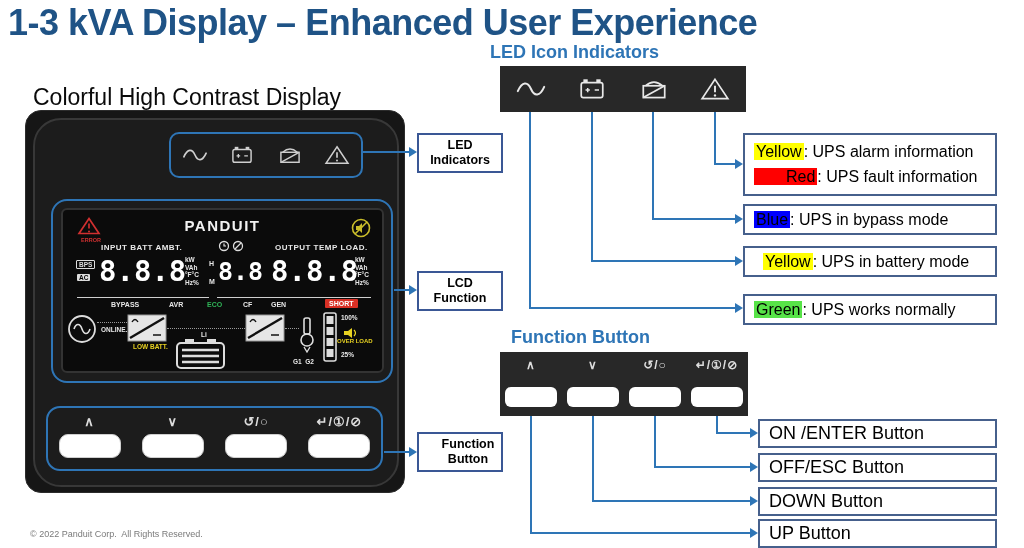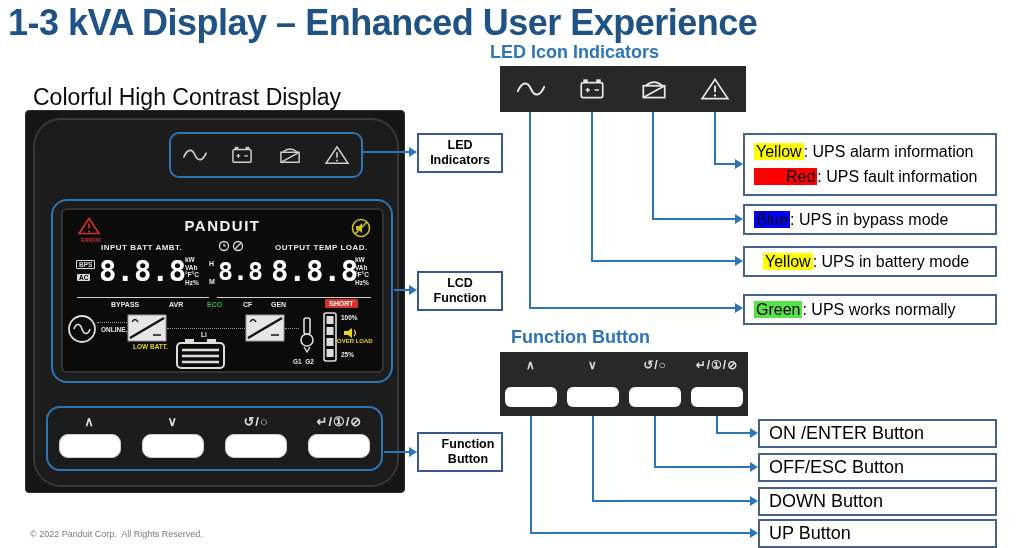--- a/index.html
+++ b/index.html
@@ -12,21 +12,21 @@
   body{background:#fff;}
   .slide{position:relative;width:1024px;height:548px;background:#fff;overflow:hidden;
          font-family:"Liberation Sans",sans-serif;color:#000;}
   .abs{position:absolute;}
 
   .title{left:8px;top:2px;font-size:36px;font-weight:bold;color:var(--titleblue);letter-spacing:-.5px;}
   .subtitle{left:33px;top:64px;font-size:23px;color:#0a0a0a;margin-top:20px;}
   .copyright{left:30px;top:529px;font-size:9px;color:#7a7a7a;white-space:pre;}
 
   
-  .device{left:25px;top:110px;width:380px;height:383px;background:#161616;border:1px solid #2c2c2c;border-radius:4px;}
+  .device{left:25px;top:110px;width:380px;height:383px;background:#161616;border:1px solid #2c2c2c;border-radius:16px;}
   .bezel{left:7px;top:7px;width:366px;height:369px;border:2px solid #383838;border-radius:28px;background:#1c1c1c;}
   .blue-outline{border:2px solid var(--conn);background:transparent;}
   .led-outline{left:143px;top:21px;width:194px;height:46px;border-radius:10px;display:flex;align-items:center;}
   .icon-cell{flex:1;display:flex;align-items:center;justify-content:center;}
   .lcd-outline{left:25px;top:88px;width:342px;height:184px;border-radius:16px;}
   .lcd-screen{left:35px;top:97px;width:323px;height:165px;background:#0b0b0b;border:2px solid #333;border-radius:6px;overflow:hidden;}
 
   
   .lcd-brand{left:0;right:0;top:7px;text-align:center;font-size:15px;font-weight:bold;color:#f2f2f2;letter-spacing:1.5px;}
   .lcd-error-label{left:8px;top:27px;font-size:5.5px;font-weight:bold;color:#D03030;width:40px;text-align:center;}

